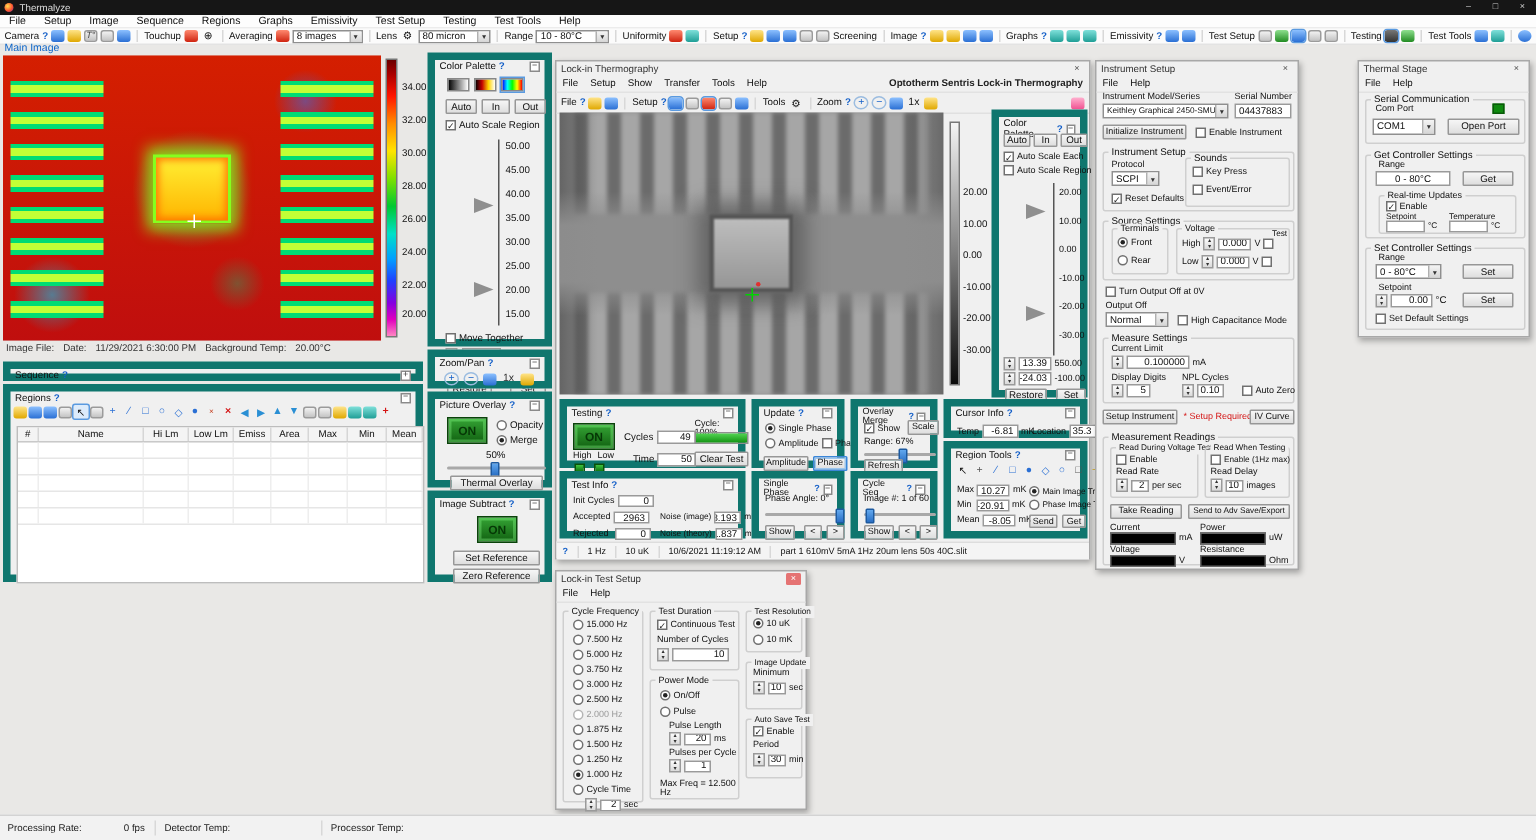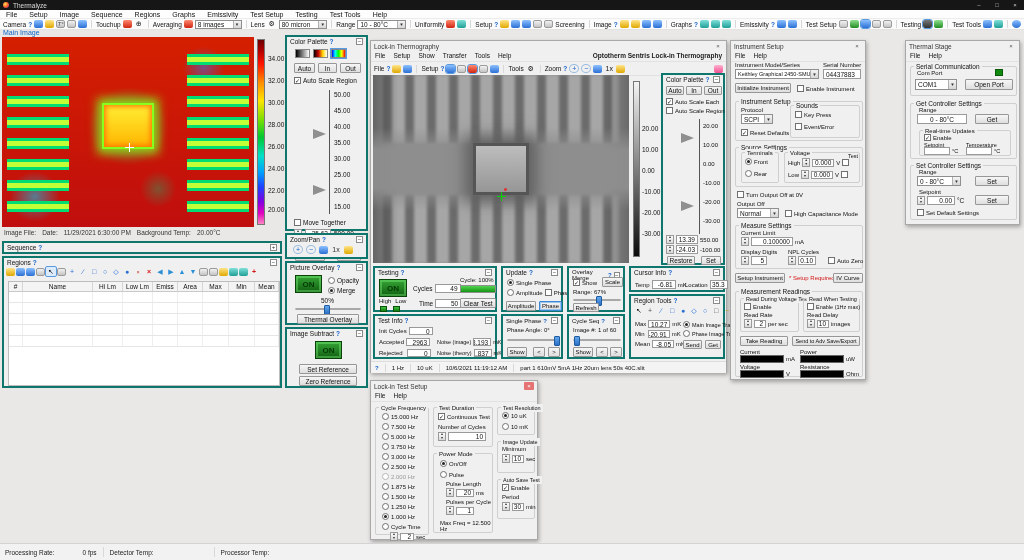--- a/index.html
+++ b/index.html
@@ -35,21 +35,21 @@
   .blk { background:#000; border:1px solid #666; }
   .chk { width:7px; height:7px; background:#fff; border:1px solid #707070; display:inline-flex; align-items:center; justify-content:center; font-size:6px; color:#222; flex:0 0 auto; }
   .rad { width:7px; height:7px; background:#fff; border:1px solid #707070; border-radius:50%; display:inline-flex; align-items:center; justify-content:center; flex:0 0 auto; }
   .rad.on::after { content:""; width:3px; height:3px; border-radius:50%; background:#222; }
   .lbl { display:flex; align-items:center; gap:2px; white-space:nowrap; font-size:6.5px; }
   .win { background:#f0f0f0; border:1px solid #a8a8a8; box-shadow:1px 2px 4px rgba(0,0,0,.3); }
   .wt { height:10px; display:flex; align-items:center; padding:0 3px; font-size:6.5px; color:#333; }
   .wx { margin-left:auto; width:10px; height:8px; display:flex; align-items:center; justify-content:center; color:#555; font-size:6px; }
   .wx.red { background:#e57373; color:#fff; border-radius:1px; }
   .wm { display:flex; gap:8px; padding:1px 4px 2px; font-size:6.5px; border-bottom:1px solid #e2e2e2; }
-  .panel { background:#f0f0f0; border:2px solid #0f766e; }
+  .panel { background:#f0f0f0; border:5px solid #0f766e; }
   .ph { display:flex; align-items:center; gap:2px; font-size:6.5px; padding:1px 3px 0; }
   .cbox { margin-left:auto; width:7px; height:7px; border:1px solid #8a8a8a; background:#fff; font-size:6px; line-height:5px; text-align:center; color:#333; }
   .grp { position:absolute; border:1px solid #cfcfcf; border-radius:2px; }
   .gl { position:absolute; top:-4px; left:3px; background:#f0f0f0; padding:0 2px; font-size:6.5px; line-height:8px; white-space:nowrap; }
   .spin { width:8px; height:9px; border:1px solid #9a9a9a; background:linear-gradient(#fcfcfc,#dadada); display:inline-flex; flex-direction:column; align-items:center; justify-content:center; flex:0 0 auto; }
   .spin i { font-style:normal; font-size:3.5px; line-height:3.5px; color:#333; }
   .sl { position:absolute; height:2px; background:#d6d6d6; border:1px solid #a8a8a8; border-radius:1px; }
   .th { position:absolute; top:-4px; width:6px; height:10px; background:linear-gradient(#62a8ee,#2a6fc4); border:1px solid #1d5aa0; border-radius:1px; }
   .tri { position:absolute; width:0; height:0; border-top:5px solid transparent; border-bottom:5px solid transparent; border-left:13px solid #8f8f8f; }
   .onb { position:absolute; background:linear-gradient(#35a435,#116111); border:1px solid #0a430a; color:#063806; display:flex; align-items:center; justify-content:center; font-weight:bold; font-size:8px; box-shadow:inset 0 0 0 2px rgba(140,255,140,.35); }

